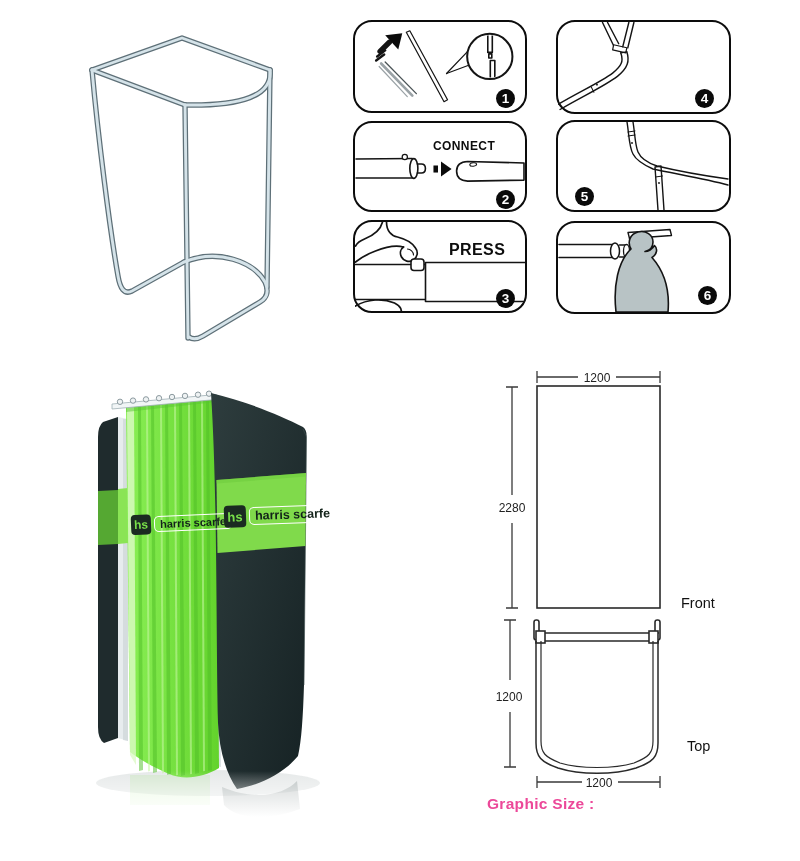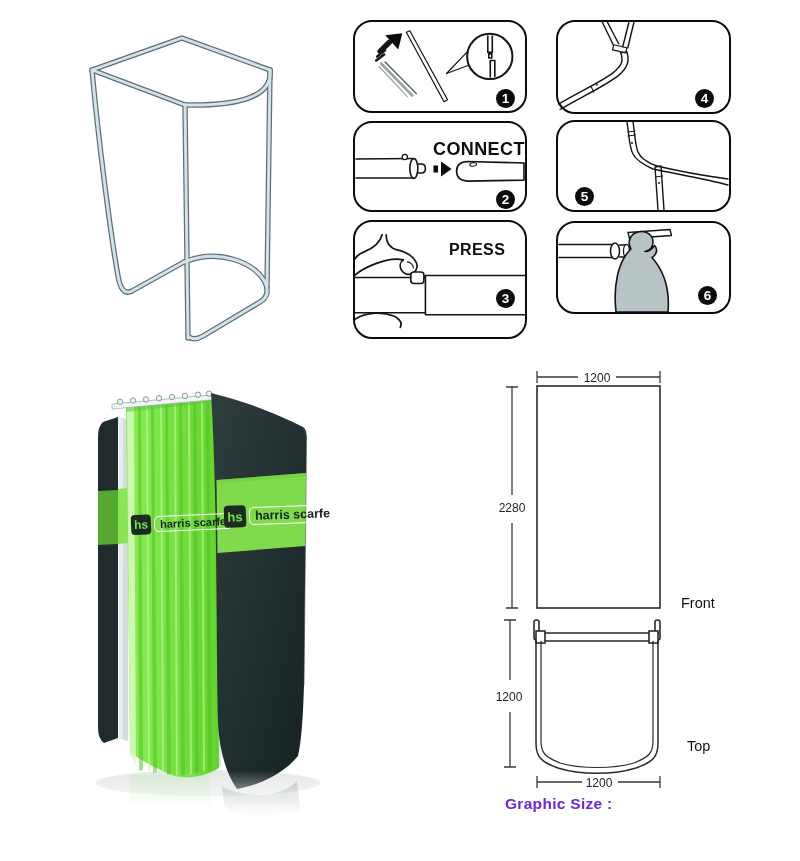--- a/index.html
+++ b/index.html
@@ -13,21 +13,21 @@
   
   .panel{position:absolute;border:2.5px solid #0c0c0c;border-radius:19px;box-sizing:border-box;background:#fff;}
   .panel svg{position:absolute;left:0;top:0;width:100%;height:100%;}
   .ill path,.ill line,.ill rect,.ill circle,.ill ellipse{stroke:#141414;stroke-width:1.6;fill:none;stroke-linecap:round;stroke-linejoin:round}
   .fillb{fill:#0b0b0b !important;stroke:none !important}
   .fillw{fill:#ffffff !important}
   .fillg{fill:#b8c3c5 !important}
   .badge{position:absolute;width:19px;height:19px;border-radius:50%;background:#0a0a0a;color:#fff;
          font-size:13.5px;font-weight:700;line-height:19px;text-align:center;}
   .step-label{position:absolute;font-weight:700;color:#0d0d0d;letter-spacing:.4px;}
-  #connect-label{left:78px;top:16px;font-size:18px;}
+  #connect-label{left:78px;top:16px;font-size:12px;}
   #press-label{left:94px;top:19px;font-size:16px;}
 
   
   #photo{position:absolute;left:70px;top:385px;}
   .logo{position:absolute;display:flex;align-items:center;gap:3px;}
   .hs-sq{background:#1b2b21;border-radius:4px;color:#78df49;font-weight:700;display:flex;align-items:center;justify-content:center;}
   .hs-box{border:1.6px solid #fff;border-radius:5px;color:#13231a;font-weight:700;white-space:nowrap;padding:1px 5px;}
   #logo-curtain{left:131px;top:513px;transform:rotate(-2.5deg);}
   #logo-curtain .hs-sq{width:20px;height:20px;font-size:12px;}
   #logo-curtain .hs-box{font-size:11px;}
@@ -36,21 +36,21 @@
   #logo-band .hs-box{font-size:12.5px;}
 
   
   #dims{position:absolute;left:478px;top:358px;}
   .dimline{stroke:#3a3a3a;stroke-width:1.3;fill:none}
   .outline{stroke:#2a2a2a;stroke-width:1.6;fill:#fff}
   .dimtext{font-family:"Liberation Sans",sans-serif;font-size:12px;fill:#222;}
   .viewtext{font-family:"Liberation Sans",sans-serif;font-size:14.5px;fill:#111;}
 
   
-  #graphic-size{position:absolute;left:505px;top:795px;color:#6d28d9;}
+  #graphic-size{position:absolute;left:487px;top:795px;color:#ec4899;}
   #graphic-size .h{font-size:15.5px;font-weight:700;letter-spacing:.3px;}
   #graphic-size .v{font-size:13.5px;font-weight:700;margin-top:4px;}
   #graphic-size .v span + span{margin-left:22px;}
 </style>
 </head>
 <body>
 
 <svg id="wireframe" width="285" height="340" viewBox="0 0 285 340">
   <g class="tube-core">
     <path d="M54,64 L144,32 L232,64"></path>
@@ -107,21 +107,21 @@
     <circle class="fillw" cx="49.5" cy="33.5" r="2.6" style="stroke-width:1.2"></circle>
     <rect class="fillb" x="78" y="42" width="4.5" height="7"></rect>
     <path class="fillb" d="M85.5,38 L85.5,53 L96,45.5 Z"></path>
     <path class="fillw" d="M168,39.5 L112,38 Q101,38.5 101,47.5 Q101,57 112,57.5 L168,56.5 L168,39.5 Z"></path>
     <ellipse cx="117.5" cy="41" rx="3.4" ry="1.7" style="stroke-width:1.1" transform="rotate(-6 117.5 41)"></ellipse>
   </svg>
   <div class="step-label" id="connect-label">CONNECT</div>
   <div class="badge" style="left:141px;top:67px;">2</div>
 </div>
 
-<div class="panel" style="left:353px;top:220px;width:174px;height:119px;">
+<div class="panel" style="left:353px;top:220px;width:174px;height:93px;">
   <svg class="ill" viewBox="0 0 169 89">
     <path d="M0,42.5 H69.5 M0,77.5 H69.5"></path>
     <path d="M70,40.5 H169 M70,79.5 H169 M70,40.5 V79.5"></path>
     <path class="fillw" d="M27,0 C25,8 19,13 9,17 C4,19 1,22 0,24 L0,40 C8,33 18,28 28,26 C36,24 43,24 47,25 C44,28 44,32 46,35 C49,39 55,40 59,37 C63,34 63,29 60,25 C56,20 49,16 42,15 C36,14 31,9 31,0 Z" style="stroke:none"></path>
     <path d="M27,0 C25,8 19,13 9,17 C4,19 1,22 0,24" style="stroke-width:1.7"></path>
     <path d="M31,0 C31,9 36,14 42,15 C50,17 57,21 60,26 C63,30 62,35 58,38 C54,41 48,39 46,35 C44,31 45,27 48,25" style="stroke-width:1.7"></path>
     <path d="M48,25 C40,23 30,25 20,29 C12,32 5,36 0,40" style="stroke-width:1.7"></path>
     <path d="M52,27 C55,27 58,30 58,33" style="stroke-width:1.1"></path>
     <path d="M0,84 C12,77 27,76 39,81 C45,84 47,88 45,92" style="stroke-width:1.7"></path>
     <rect class="fillw" x="55.5" y="37" width="13" height="11.5" rx="3"></rect>

